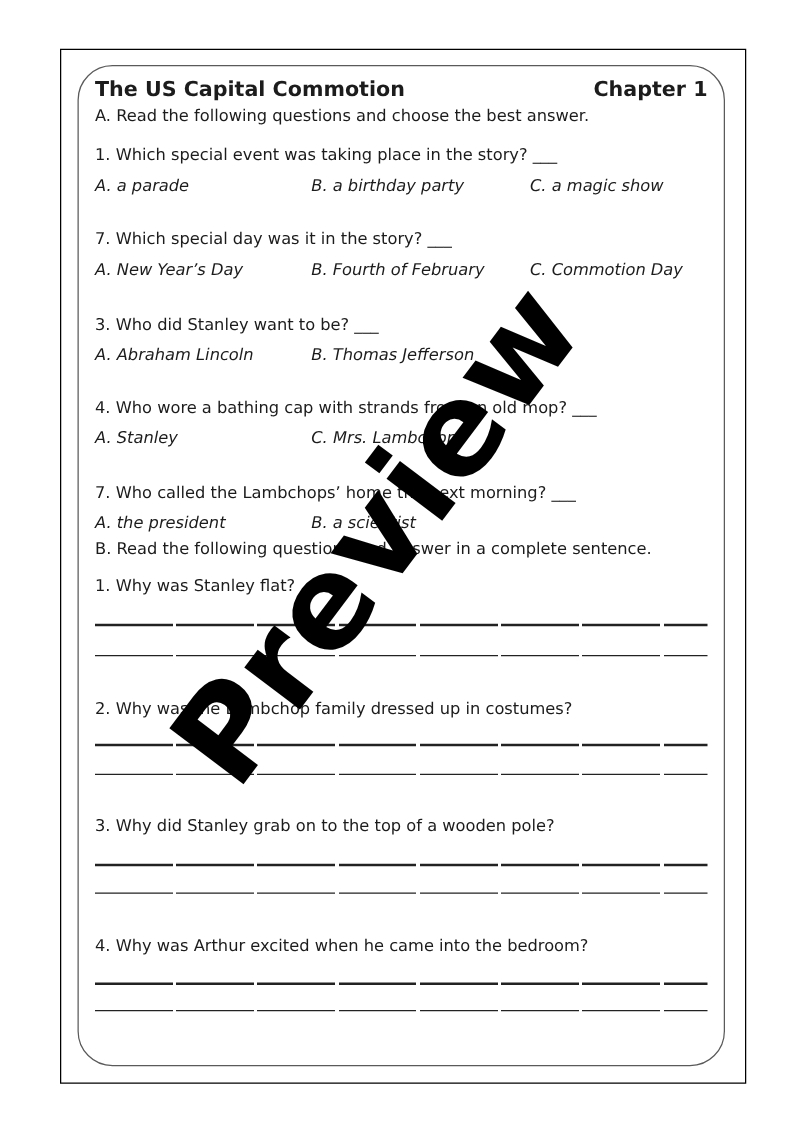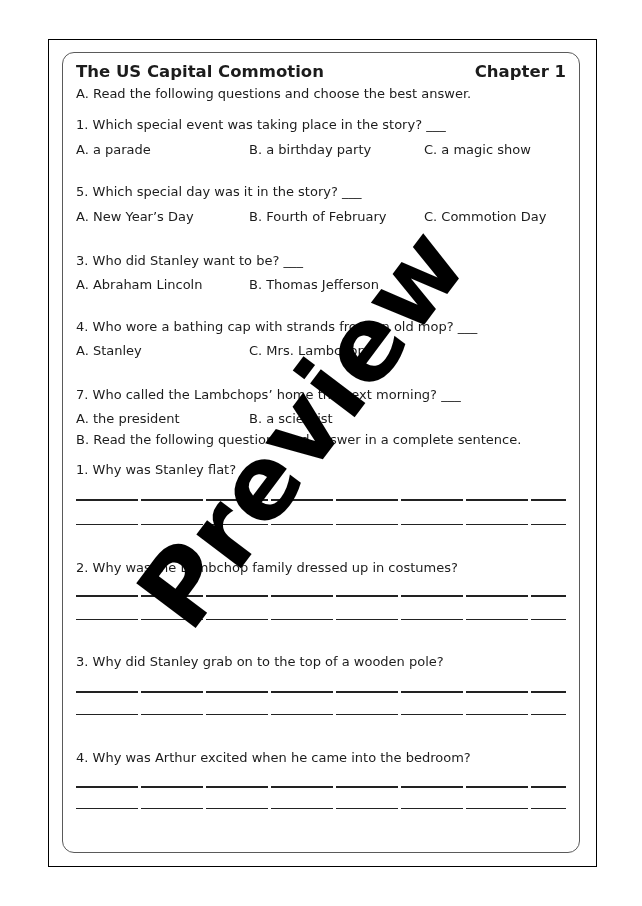--- a/index.html
+++ b/index.html
@@ -25,41 +25,42 @@
     box-sizing: border-box;
     background: #fff;
   }
   .card {
     position: absolute;
     left: 62px;
     top: 52px;
     width: 518px;
     height: 801px;
     border: 1.5px solid #5a5a5a;
-    border-radius: 12px;
+    border-radius: 28px;
     box-sizing: border-box;
     background: #fff;
     padding: 8px 13px 0 13px;
   }
   .header-row {
     display: flex;
     justify-content: space-between;
     align-items: baseline;
     font-weight: bold;
     font-size: 16.5px;
     line-height: 22px;
   }
   .txt {
     font-size: 13px;
     line-height: 17px;
     white-space: nowrap;
   }
   .opts {
     display: grid;
     grid-template-columns: 173px 175px auto;
+    font-style: italic;
   }
   .answer-line {
     height: 1.5px;
     background: repeating-linear-gradient(to right, #222 0px, #222 62px, transparent 62px, transparent 65px);
   }
   .watermark {
     position: absolute;
     left: 302px;
     top: 428px;
     transform: translate(-50%, -50%) rotate(-53deg);
@@ -87,21 +88,21 @@
 
   <div class="txt" style="margin-top:2px">A. Read the following questions and choose the best answer.</div>
 
   <div class="txt" style="margin-top:14px">1. Which special event was taking place in the story? ___</div>
   <div class="opts txt" style="margin-top:8px">
     <span>A. a parade</span>
     <span>B. a birthday party</span>
     <span>C. a magic show</span>
   </div>
 
-  <div class="txt" style="margin-top:25px">5. Which special day was it in the story? ___</div>
+  <div class="txt" style="margin-top:25px">7. Which special day was it in the story? ___</div>
   <div class="opts txt" style="margin-top:8px">
     <span>A. New Year’s Day</span>
     <span>B. Fourth of February</span>
     <span>C. Commotion Day</span>
   </div>
 
   <div class="txt" style="margin-top:27px">3. Who did Stanley want to be? ___</div>
   <div class="opts txt" style="margin-top:7px">
     <span>A. Abraham Lincoln</span>
     <span>B. Thomas Jefferson</span>

